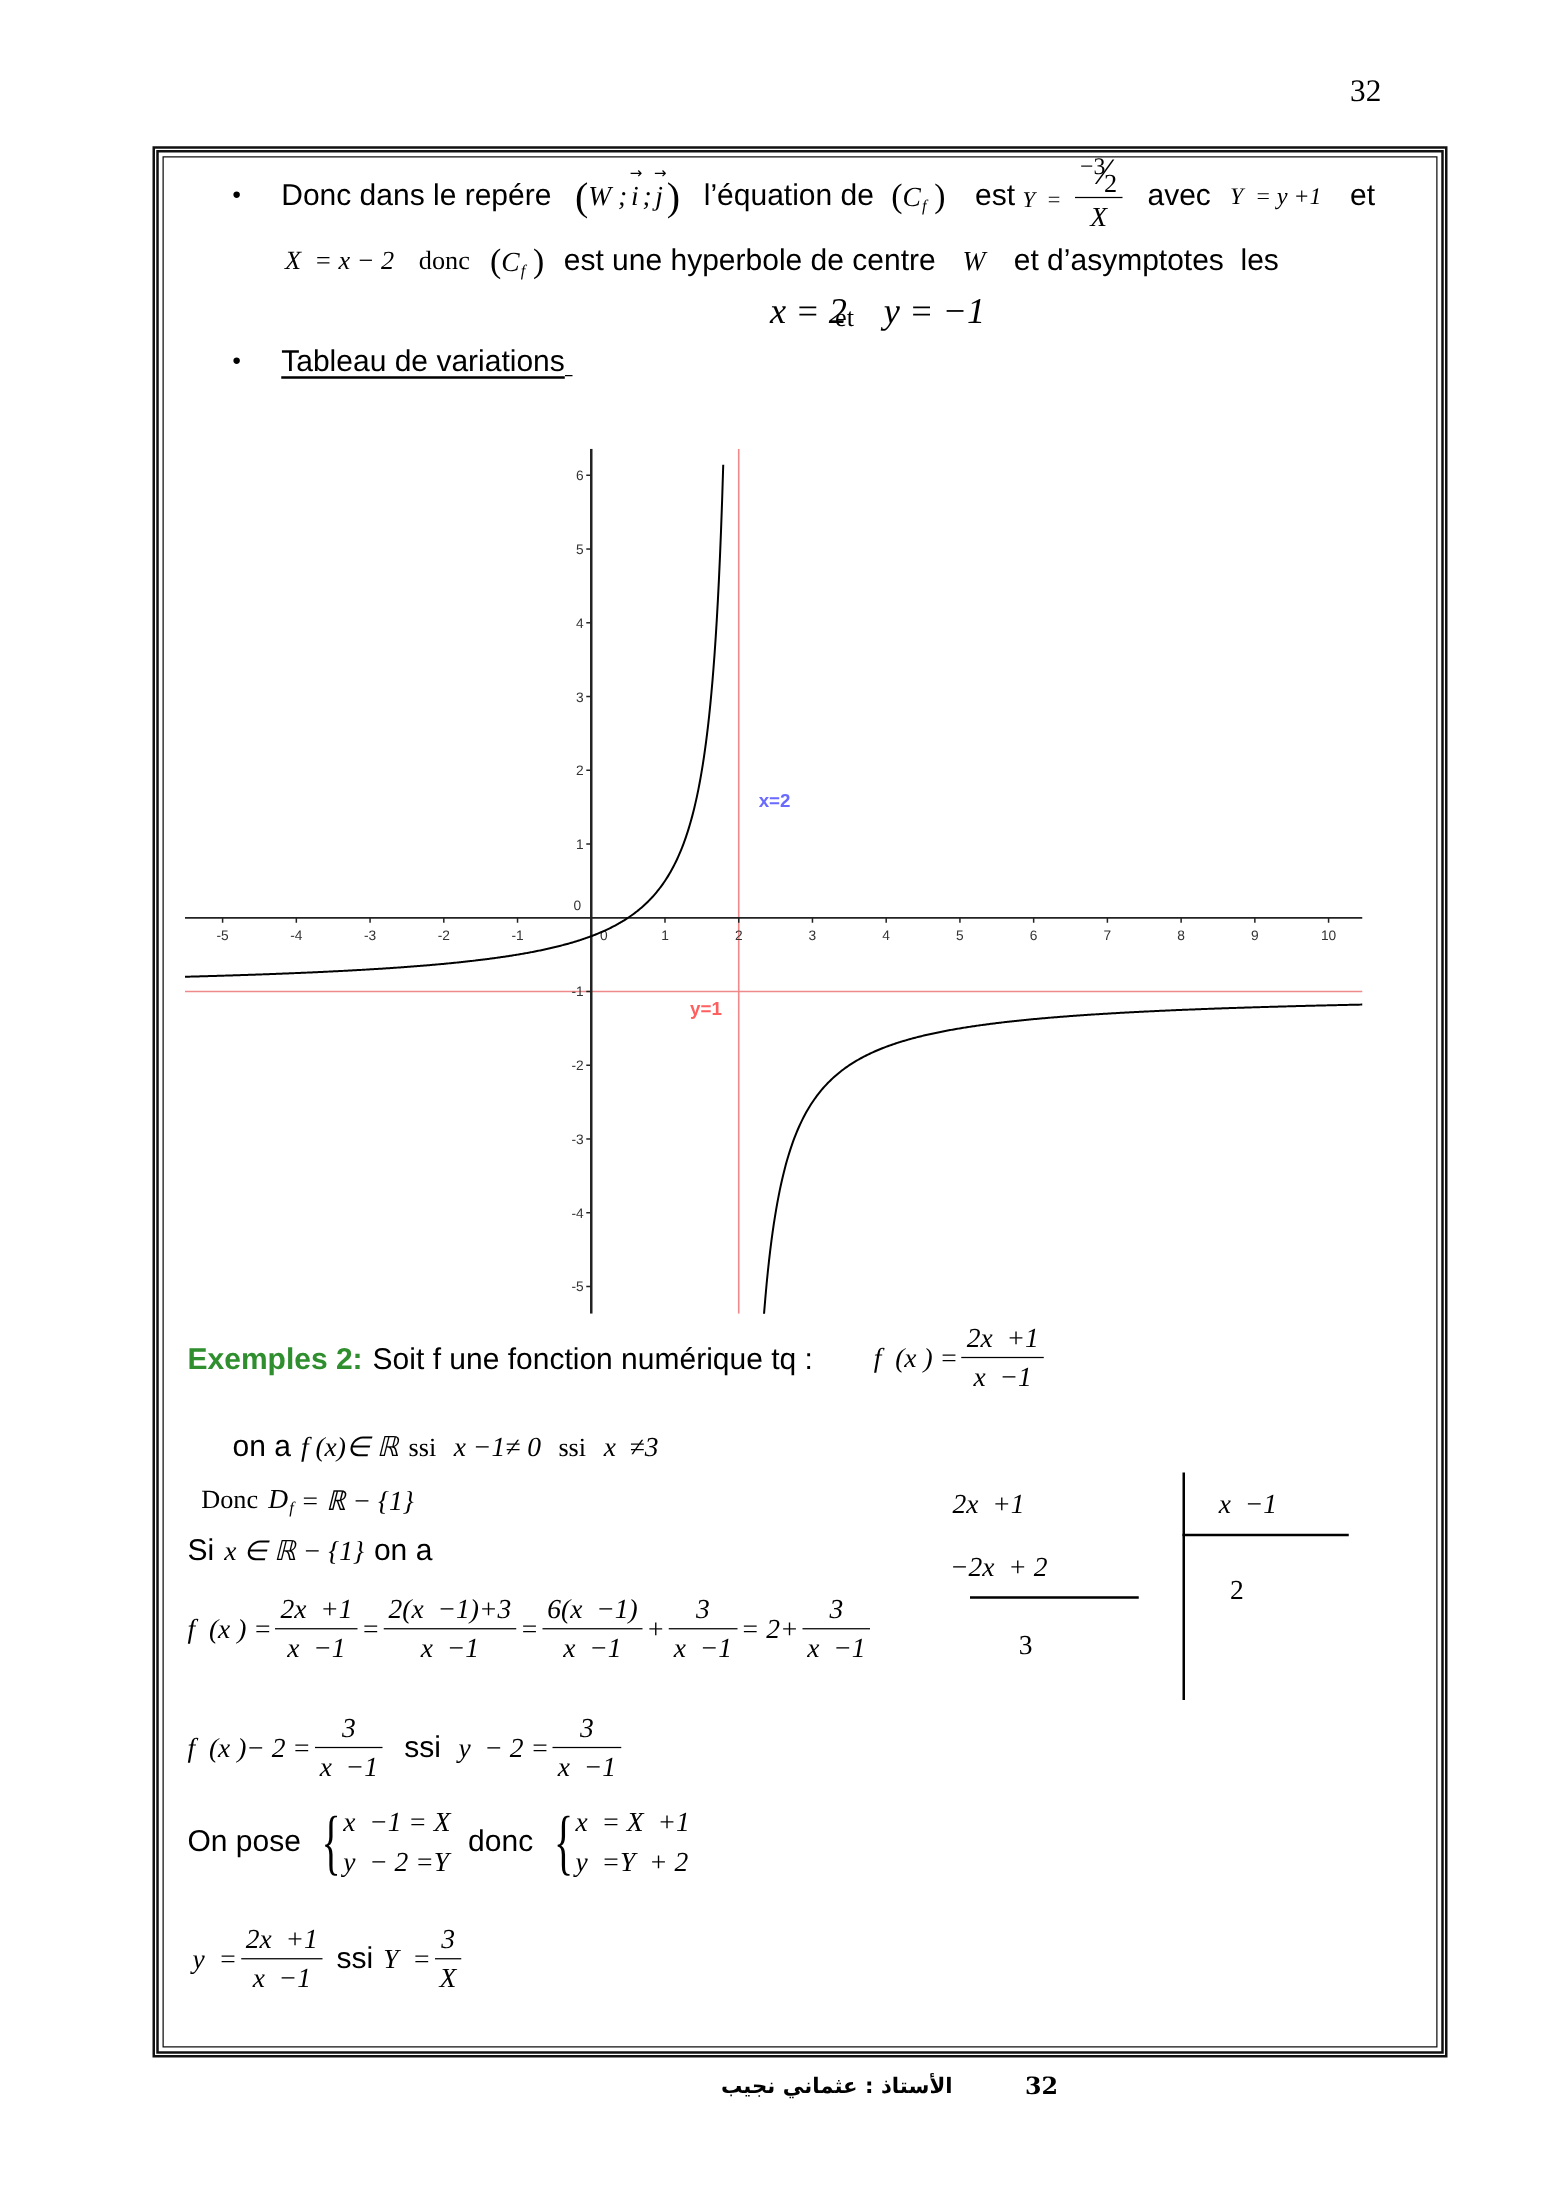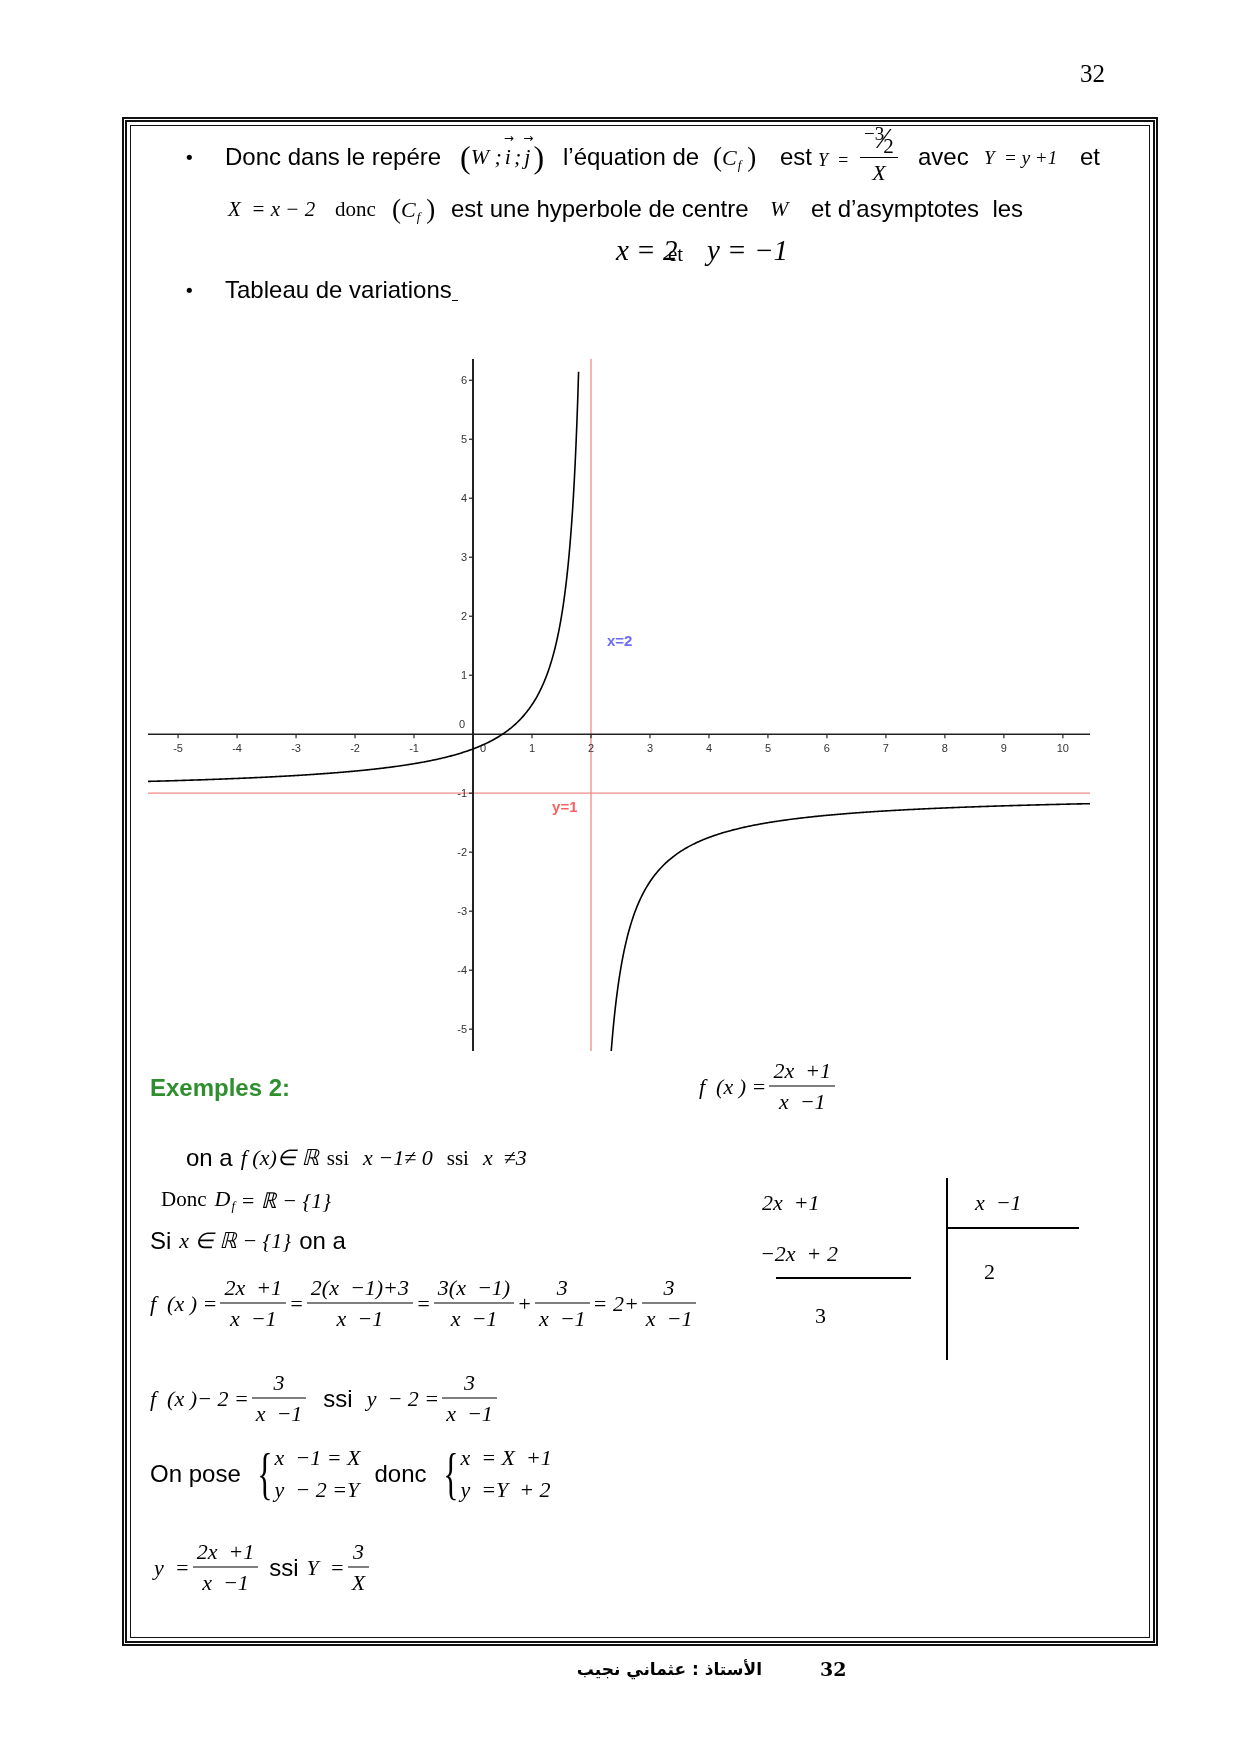--- a/index.html
+++ b/index.html
@@ -14,21 +14,21 @@
   .serif{font-family:"Liberation Serif",serif;font-size:23px;}
   .math{font-family:"Liberation Serif",serif;font-style:italic;font-size:22px;}
   .math-big{font-family:"Liberation Serif",serif;font-style:italic;font-size:29px;}
   .up{font-style:normal;}
   .paren{font-family:"Liberation Serif",serif;font-style:normal;font-size:32px;line-height:1;}
   .paren-sm{font-family:"Liberation Serif",serif;font-style:normal;font-size:27px;line-height:1;}
   .sub{font-size:13px;position:relative;top:7px;margin-left:1px;font-style:italic;font-family:"Liberation Serif",serif;}
   .vec{position:relative;display:inline-block;margin:0 3px;}
   .vec .arr{position:absolute;top:-13px;left:-1px;font-size:12px;font-style:normal;font-family:"DejaVu Sans",sans-serif;}
   .bullet{font-family:"DejaVu Sans",sans-serif;font-size:18px;}
-  .underline{text-underline-offset:4px;}
+  .underline{text-decoration:underline;text-underline-offset:4px;}
   .underline-ext{display:inline-block;border-bottom:1.5px solid #000;width:6px;height:1px;align-self:flex-end;margin-bottom:3px;}
   .frac{display:inline-flex;flex-direction:column;align-items:center;margin:0 3px;}
   .frac .num{padding:0 4px;line-height:30px;white-space:pre;}
   .frac .den{border-top:1.5px solid #000;padding:0 4px;line-height:30px;align-self:stretch;text-align:center;white-space:pre;}
   .slash-num{display:inline-flex;align-items:flex-start;height:34px;font-style:normal;}
   .slash-num .a{font-size:19px;position:relative;top:-4px;}
   .slash-num .s{font-size:30px;line-height:30px;margin:0 -3px;}
   .slash-num .b{font-size:21px;position:relative;top:8px;}
   .green{color:#2f8f2f;font-weight:bold;}
   .gap{display:inline-block;width:8px;}
@@ -155,21 +155,21 @@
       <text x="319.01064495929865" y="84.23188405797103" font-family="&quot;Liberation Sans&quot;, sans-serif" font-size="11" fill="#333333" text-anchor="end">5</text>
       <line x1="321.01064495929865" x2="325.01064495929865" y1="21.23785166240411" y2="21.23785166240411" stroke="#222222" stroke-width="1.2"></line>
       <text x="319.01064495929865" y="25.23785166240411" font-family="&quot;Liberation Sans&quot;, sans-serif" font-size="11" fill="#333333" text-anchor="end">6</text>
       <path d="M0.00,422.41L0.86,422.39L1.72,422.37L2.58,422.34L3.44,422.32L4.31,422.30L5.17,422.27L6.03,422.25L6.89,422.23L7.75,422.20L8.61,422.18L9.47,422.16L10.33,422.13L11.20,422.11L12.06,422.08L12.92,422.06L13.78,422.03L14.64,422.01L15.50,421.99L16.36,421.96L17.22,421.94L18.08,421.91L18.95,421.89L19.81,421.86L20.67,421.84L21.53,421.81L22.39,421.79L23.25,421.76L24.11,421.73L24.97,421.71L25.84,421.68L26.70,421.66L27.56,421.63L28.42,421.61L29.28,421.58L30.14,421.55L31.00,421.53L31.86,421.50L32.73,421.47L33.59,421.45L34.45,421.42L35.31,421.39L36.17,421.37L37.03,421.34L37.89,421.31L38.75,421.28L39.61,421.26L40.48,421.23L41.34,421.20L42.20,421.17L43.06,421.14L43.92,421.12L44.78,421.09L45.64,421.06L46.50,421.03L47.37,421.00L48.23,420.97L49.09,420.94L49.95,420.92L50.81,420.89L51.67,420.86L52.53,420.83L53.39,420.80L54.25,420.77L55.12,420.74L55.98,420.71L56.84,420.68L57.70,420.65L58.56,420.62L59.42,420.59L60.28,420.56L61.14,420.53L62.01,420.50L62.87,420.46L63.73,420.43L64.59,420.40L65.45,420.37L66.31,420.34L67.17,420.31L68.03,420.27L68.90,420.24L69.76,420.21L70.62,420.18L71.48,420.15L72.34,420.11L73.20,420.08L74.06,420.05L74.92,420.01L75.78,419.98L76.65,419.95L77.51,419.91L78.37,419.88L79.23,419.85L80.09,419.81L80.95,419.78L81.81,419.74L82.67,419.71L83.54,419.67L84.40,419.64L85.26,419.60L86.12,419.57L86.98,419.53L87.84,419.50L88.70,419.46L89.56,419.43L90.42,419.39L91.29,419.35L92.15,419.32L93.01,419.28L93.87,419.24L94.73,419.21L95.59,419.17L96.45,419.13L97.31,419.10L98.18,419.06L99.04,419.02L99.90,418.98L100.76,418.94L101.62,418.91L102.48,418.87L103.34,418.83L104.20,418.79L105.07,418.75L105.93,418.71L106.79,418.67L107.65,418.63L108.51,418.59L109.37,418.55L110.23,418.51L111.09,418.47L111.95,418.43L112.82,418.39L113.68,418.35L114.54,418.30L115.40,418.26L116.26,418.22L117.12,418.18L117.98,418.14L118.84,418.09L119.71,418.05L120.57,418.01L121.43,417.96L122.29,417.92L123.15,417.88L124.01,417.83L124.87,417.79L125.73,417.74L126.59,417.70L127.46,417.65L128.32,417.61L129.18,417.56L130.04,417.52L130.90,417.47L131.76,417.42L132.62,417.38L133.48,417.33L134.35,417.28L135.21,417.24L136.07,417.19L136.93,417.14L137.79,417.09L138.65,417.04L139.51,417.00L140.37,416.95L141.24,416.90L142.10,416.85L142.96,416.80L143.82,416.75L144.68,416.70L145.54,416.65L146.40,416.60L147.26,416.55L148.12,416.49L148.99,416.44L149.85,416.39L150.71,416.34L151.57,416.28L152.43,416.23L153.29,416.18L154.15,416.12L155.01,416.07L155.88,416.02L156.74,415.96L157.60,415.91L158.46,415.85L159.32,415.79L160.18,415.74L161.04,415.68L161.90,415.63L162.76,415.57L163.63,415.51L164.49,415.45L165.35,415.40L166.21,415.34L167.07,415.28L167.93,415.22L168.79,415.16L169.65,415.10L170.52,415.04L171.38,414.98L172.24,414.92L173.10,414.86L173.96,414.79L174.82,414.73L175.68,414.67L176.54,414.61L177.41,414.54L178.27,414.48L179.13,414.41L179.99,414.35L180.85,414.28L181.71,414.22L182.57,414.15L183.43,414.09L184.29,414.02L185.16,413.95L186.02,413.88L186.88,413.81L187.74,413.75L188.60,413.68L189.46,413.61L190.32,413.54L191.18,413.47L192.05,413.40L192.91,413.32L193.77,413.25L194.63,413.18L195.49,413.11L196.35,413.03L197.21,412.96L198.07,412.88L198.93,412.81L199.80,412.73L200.66,412.66L201.52,412.58L202.38,412.50L203.24,412.42L204.10,412.35L204.96,412.27L205.82,412.19L206.69,412.11L207.55,412.03L208.41,411.94L209.27,411.86L210.13,411.78L210.99,411.70L211.85,411.61L212.71,411.53L213.58,411.44L214.44,411.36L215.30,411.27L216.16,411.18L217.02,411.10L217.88,411.01L218.74,410.92L219.60,410.83L220.46,410.74L221.33,410.65L222.19,410.56L223.05,410.46L223.91,410.37L224.77,410.28L225.63,410.18L226.49,410.09L227.35,409.99L228.22,409.89L229.08,409.79L229.94,409.70L230.80,409.60L231.66,409.50L232.52,409.39L233.38,409.29L234.24,409.19L235.10,409.09L235.97,408.98L236.83,408.88L237.69,408.77L238.55,408.66L239.41,408.56L240.27,408.45L241.13,408.34L241.99,408.23L242.86,408.11L243.72,408.00L244.58,407.89L245.44,407.77L246.30,407.66L247.16,407.54L248.02,407.42L248.88,407.30L249.75,407.18L250.61,407.06L251.47,406.94L252.33,406.82L253.19,406.69L254.05,406.57L254.91,406.44L255.77,406.31L256.63,406.19L257.50,406.06L258.36,405.92L259.22,405.79L260.08,405.66L260.94,405.52L261.80,405.39L262.66,405.25L263.52,405.11L264.39,404.97L265.25,404.83L266.11,404.69L266.97,404.54L267.83,404.40L268.69,404.25L269.55,404.10L270.41,403.95L271.27,403.80L272.14,403.64L273.00,403.49L273.86,403.33L274.72,403.17L275.58,403.02L276.44,402.85L277.30,402.69L278.16,402.53L279.03,402.36L279.89,402.19L280.75,402.02L281.61,401.85L282.47,401.68L283.33,401.50L284.19,401.32L285.05,401.14L285.91,400.96L286.78,400.78L287.64,400.60L288.50,400.41L289.36,400.22L290.22,400.03L291.08,399.83L291.94,399.64L292.80,399.44L293.67,399.24L294.53,399.04L295.39,398.83L296.25,398.62L297.11,398.41L297.97,398.20L298.83,397.99L299.69,397.77L300.56,397.55L301.42,397.32L302.28,397.10L303.14,396.87L304.00,396.64L304.86,396.41L305.72,396.17L306.58,395.93L307.44,395.68L308.31,395.44L309.17,395.19L310.03,394.94L310.89,394.68L311.75,394.42L312.61,394.16L313.47,393.89L314.33,393.62L315.20,393.35L316.06,393.07L316.92,392.79L317.78,392.51L318.64,392.22L319.50,391.92L320.36,391.63L321.22,391.33L322.08,391.02L322.95,390.71L323.81,390.40L324.67,390.08L325.53,389.76L326.39,389.43L327.25,389.09L328.11,388.76L328.97,388.41L329.84,388.06L330.70,387.71L331.56,387.35L332.42,386.99L333.28,386.62L334.14,386.24L335.00,385.86L335.86,385.47L336.73,385.07L337.59,384.67L338.45,384.26L339.31,383.85L340.17,383.43L341.03,383.00L341.89,382.56L342.75,382.12L343.61,381.67L344.48,381.21L345.34,380.74L346.20,380.26L347.06,379.78L347.92,379.29L348.78,378.79L349.64,378.27L350.50,377.75L351.37,377.22L352.23,376.68L353.09,376.13L353.95,375.57L354.81,375.00L355.67,374.41L356.53,373.82L357.39,373.21L358.25,372.59L359.12,371.96L359.98,371.31L360.84,370.65L361.70,369.98L362.56,369.29L363.42,368.59L364.28,367.87L365.14,367.14L366.01,366.39L366.87,365.62L367.73,364.83L368.59,364.03L369.45,363.21L370.31,362.37L371.17,361.51L372.03,360.63L372.90,359.72L373.76,358.79L374.62,357.84L375.48,356.87L376.34,355.87L377.20,354.85L378.06,353.79L378.92,352.71L379.78,351.60L380.65,350.46L381.51,349.29L382.37,348.08L383.23,346.84L384.09,345.56L384.95,344.25L385.81,342.89L386.67,341.50L387.54,340.06L388.40,338.57L389.26,337.04L390.12,335.46L390.98,333.82L391.84,332.13L392.70,330.38L393.56,328.57L394.42,326.70L395.29,324.76L396.15,322.75L397.01,320.66L397.87,318.49L398.73,316.24L399.59,313.90L400.45,311.46L401.31,308.93L402.18,306.28L403.04,303.52L403.90,300.64L404.76,297.64L405.62,294.49L406.48,291.19L407.34,287.74L408.20,284.11L409.07,280.30L409.93,276.29L410.79,272.07L411.65,267.61L412.51,262.90L413.37,257.92L414.23,252.64L415.09,247.03L415.95,241.07L416.82,234.71L417.68,227.92L418.54,220.66L419.40,212.86L420.26,204.47L421.12,195.42L421.98,185.63L422.84,175.00L423.71,163.42L424.57,150.75L425.43,136.85L426.29,121.51L427.15,104.50L428.01,85.53L428.87,64.25L429.73,40.20L430.59,12.81" fill="none" stroke="#000000" stroke-width="1.6"></path>
       <path d="M462.45,702.35L463.41,689.76L464.37,678.30L465.32,667.82L466.28,658.20L467.24,649.35L468.20,641.16L469.16,633.58L470.12,626.53L471.08,619.97L472.04,613.84L473.00,608.10L473.96,602.71L474.92,597.65L475.87,592.88L476.83,588.39L477.79,584.14L478.75,580.12L479.71,576.31L480.67,572.69L481.63,569.26L482.59,565.99L483.55,562.87L484.51,559.90L485.47,557.06L486.42,554.35L487.38,551.75L488.34,549.27L489.30,546.88L490.26,544.60L491.22,542.40L492.18,540.29L493.14,538.26L494.10,536.31L495.06,534.43L496.02,532.62L496.97,530.87L497.93,529.18L498.89,527.55L499.85,525.98L500.81,524.46L501.77,522.98L502.73,521.56L503.69,520.18L504.65,518.84L505.61,517.54L506.57,516.29L507.53,515.07L508.48,513.88L509.44,512.73L510.40,511.62L511.36,510.53L512.32,509.47L513.28,508.45L514.24,507.45L515.20,506.47L516.16,505.53L517.12,504.60L518.08,503.71L519.03,502.83L519.99,501.97L520.95,501.14L521.91,500.33L522.87,499.53L523.83,498.76L524.79,498.00L525.75,497.26L526.71,496.54L527.67,495.83L528.63,495.14L529.58,494.47L530.54,493.81L531.50,493.16L532.46,492.53L533.42,491.91L534.38,491.31L535.34,490.71L536.30,490.13L537.26,489.56L538.22,489.00L539.18,488.46L540.13,487.92L541.09,487.40L542.05,486.88L543.01,486.38L543.97,485.88L544.93,485.40L545.89,484.92L546.85,484.45L547.81,483.99L548.77,483.54L549.73,483.10L550.68,482.66L551.64,482.23L552.60,481.81L553.56,481.40L554.52,480.99L555.48,480.59L556.44,480.20L557.40,479.82L558.36,479.44L559.32,479.06L560.28,478.70L561.23,478.34L562.19,477.98L563.15,477.63L564.11,477.29L565.07,476.95L566.03,476.62L566.99,476.29L567.95,475.96L568.91,475.65L569.87,475.33L570.83,475.02L571.79,474.72L572.74,474.42L573.70,474.13L574.66,473.84L575.62,473.55L576.58,473.27L577.54,472.99L578.50,472.71L579.46,472.44L580.42,472.18L581.38,471.91L582.34,471.65L583.29,471.40L584.25,471.14L585.21,470.89L586.17,470.65L587.13,470.41L588.09,470.17L589.05,469.93L590.01,469.70L590.97,469.47L591.93,469.24L592.89,469.02L593.84,468.80L594.80,468.58L595.76,468.36L596.72,468.15L597.68,467.94L598.64,467.73L599.60,467.52L600.56,467.32L601.52,467.12L602.48,466.92L603.44,466.73L604.39,466.53L605.35,466.34L606.31,466.15L607.27,465.97L608.23,465.78L609.19,465.60L610.15,465.42L611.11,465.24L612.07,465.07L613.03,464.89L613.99,464.72L614.94,464.55L615.90,464.38L616.86,464.21L617.82,464.05L618.78,463.89L619.74,463.73L620.70,463.57L621.66,463.41L622.62,463.25L623.58,463.10L624.54,462.95L625.50,462.80L626.45,462.65L627.41,462.50L628.37,462.35L629.33,462.21L630.29,462.06L631.25,461.92L632.21,461.78L633.17,461.64L634.13,461.50L635.09,461.37L636.05,461.23L637.00,461.10L637.96,460.97L638.92,460.84L639.88,460.71L640.84,460.58L641.80,460.45L642.76,460.32L643.72,460.20L644.68,460.08L645.64,459.95L646.60,459.83L647.55,459.71L648.51,459.59L649.47,459.47L650.43,459.36L651.39,459.24L652.35,459.13L653.31,459.01L654.27,458.90L655.23,458.79L656.19,458.68L657.15,458.57L658.10,458.46L659.06,458.35L660.02,458.25L660.98,458.14L661.94,458.03L662.90,457.93L663.86,457.83L664.82,457.73L665.78,457.62L666.74,457.52L667.70,457.42L668.65,457.33L669.61,457.23L670.57,457.13L671.53,457.03L672.49,456.94L673.45,456.84L674.41,456.75L675.37,456.66L676.33,456.57L677.29,456.47L678.25,456.38L679.21,456.29L680.16,456.20L681.12,456.11L682.08,456.03L683.04,455.94L684.00,455.85L684.96,455.77L685.92,455.68L686.88,455.60L687.84,455.51L688.80,455.43L689.76,455.35L690.71,455.27L691.67,455.18L692.63,455.10L693.59,455.02L694.55,454.94L695.51,454.87L696.47,454.79L697.43,454.71L698.39,454.63L699.35,454.56L700.31,454.48L701.26,454.41L702.22,454.33L703.18,454.26L704.14,454.18L705.10,454.11L706.06,454.04L707.02,453.96L707.98,453.89L708.94,453.82L709.90,453.75L710.86,453.68L711.81,453.61L712.77,453.54L713.73,453.47L714.69,453.41L715.65,453.34L716.61,453.27L717.57,453.21L718.53,453.14L719.49,453.07L720.45,453.01L721.41,452.94L722.36,452.88L723.32,452.82L724.28,452.75L725.24,452.69L726.20,452.63L727.16,452.56L728.12,452.50L729.08,452.44L730.04,452.38L731.00,452.32L731.96,452.26L732.91,452.20L733.87,452.14L734.83,452.08L735.79,452.02L736.75,451.96L737.71,451.91L738.67,451.85L739.63,451.79L740.59,451.74L741.55,451.68L742.51,451.62L743.47,451.57L744.42,451.51L745.38,451.46L746.34,451.40L747.30,451.35L748.26,451.29L749.22,451.24L750.18,451.19L751.14,451.13L752.10,451.08L753.06,451.03L754.02,450.98L754.97,450.93L755.93,450.88L756.89,450.82L757.85,450.77L758.81,450.72L759.77,450.67L760.73,450.62L761.69,450.57L762.65,450.52L763.61,450.48L764.57,450.43L765.52,450.38L766.48,450.33L767.44,450.28L768.40,450.24L769.36,450.19L770.32,450.14L771.28,450.10L772.24,450.05L773.20,450.00L774.16,449.96L775.12,449.91L776.07,449.87L777.03,449.82L777.99,449.78L778.95,449.73L779.91,449.69L780.87,449.64L781.83,449.60L782.79,449.56L783.75,449.51L784.71,449.47L785.67,449.43L786.62,449.39L787.58,449.34L788.54,449.30L789.50,449.26L790.46,449.22L791.42,449.18L792.38,449.14L793.34,449.09L794.30,449.05L795.26,449.01L796.22,448.97L797.18,448.93L798.13,448.89L799.09,448.85L800.05,448.81L801.01,448.78L801.97,448.74L802.93,448.70L803.89,448.66L804.85,448.62L805.81,448.58L806.77,448.54L807.73,448.51L808.68,448.47L809.64,448.43L810.60,448.39L811.56,448.36L812.52,448.32L813.48,448.28L814.44,448.25L815.40,448.21L816.36,448.18L817.32,448.14L818.28,448.10L819.23,448.07L820.19,448.03L821.15,448.00L822.11,447.96L823.07,447.93L824.03,447.89L824.99,447.86L825.95,447.83L826.91,447.79L827.87,447.76L828.83,447.72L829.78,447.69L830.74,447.66L831.70,447.62L832.66,447.59L833.62,447.56L834.58,447.53L835.54,447.49L836.50,447.46L837.46,447.43L838.42,447.40L839.38,447.36L840.33,447.33L841.29,447.30L842.25,447.27L843.21,447.24L844.17,447.21L845.13,447.18L846.09,447.14L847.05,447.11L848.01,447.08L848.97,447.05L849.93,447.02L850.88,446.99L851.84,446.96L852.80,446.93L853.76,446.90L854.72,446.87L855.68,446.84L856.64,446.81L857.60,446.79L858.56,446.76L859.52,446.73L860.48,446.70L861.44,446.67L862.39,446.64L863.35,446.61L864.31,446.58L865.27,446.56L866.23,446.53L867.19,446.50L868.15,446.47L869.11,446.45L870.07,446.42L871.03,446.39L871.99,446.36L872.94,446.34L873.90,446.31L874.86,446.28L875.82,446.26L876.78,446.23L877.74,446.20L878.70,446.18L879.66,446.15L880.62,446.12L881.58,446.10L882.54,446.07L883.49,446.05L884.45,446.02L885.41,445.99L886.37,445.97L887.33,445.94L888.29,445.92L889.25,445.89L890.21,445.87L891.17,445.84L892.13,445.82L893.09,445.79L894.04,445.77L895.00,445.74L895.96,445.72L896.92,445.69L897.88,445.67L898.84,445.65L899.80,445.62L900.76,445.60L901.72,445.57L902.68,445.55L903.64,445.53L904.59,445.50L905.55,445.48L906.51,445.46L907.47,445.43L908.43,445.41L909.39,445.39L910.35,445.36L911.31,445.34L912.27,445.32L913.23,445.30L914.19,445.27L915.15,445.25L916.10,445.23L917.06,445.21L918.02,445.18L918.98,445.16L919.94,445.14L920.90,445.12L921.86,445.10L922.82,445.07L923.78,445.05L924.74,445.03L925.70,445.01L926.65,444.99L927.61,444.97L928.57,444.95L929.53,444.92L930.49,444.90L931.45,444.88L932.41,444.86L933.37,444.84L934.33,444.82L935.29,444.80L936.25,444.78L937.20,444.76L938.16,444.74L939.12,444.72L940.08,444.70L941.04,444.68L942.00,444.66" fill="none" stroke="#000000" stroke-width="1.6"></path>
       <text x="458.9079524107701" y="286.9914748508099" font-family="&quot;Liberation Sans&quot;, sans-serif" font-size="15" fill="#6a6aff" font-weight="bold">x=2</text>
       <text x="404.0513462742642" y="453.3546462063086" font-family="&quot;Liberation Sans&quot;, sans-serif" font-size="15" fill="#ff5f5f" font-weight="bold">y=1</text>
     </svg>
 
   <span class="chunk sans" style="left:150px;top:1088px">
-    <span class="green">Exemples 2:</span><span class="gap"></span>
+    <span class="green">Exemples 2:</span><span class="gap"></span><span>Soit f une fonction numérique tq :</span>
   </span>
   <span class="chunk math" style="left:699px;top:1086px">
     <span>f  (x ) =</span>
     <span class="frac"><span class="num">2x  +1</span><span class="den">x  −1</span></span>
   </span>
 
   <span class="chunk" style="left:186px;top:1158px">
     <span class="sans">on a</span><span class="gap"></span>
     <span class="math">f (x)∈ ℝ</span><span class="gap"></span>
     <span class="serif" style="font-size:21px">ssi</span><span class="gap2"></span>
@@ -189,21 +189,21 @@
     <span class="math">x ∈ ℝ − {1}</span><span class="gap"></span>
     <span class="sans">on a</span>
   </span>
 
   <span class="chunk math" style="left:150px;top:1303px">
     <span>f  (x ) =</span>
     <span class="frac"><span class="num">2x  +1</span><span class="den">x  −1</span></span>
     <span>=</span>
     <span class="frac"><span class="num">2(x  −1)+3</span><span class="den">x  −1</span></span>
     <span>=</span>
-    <span class="frac"><span class="num">3(x  −1)</span><span class="den">x  −1</span></span>
+    <span class="frac"><span class="num">6(x  −1)</span><span class="den">x  −1</span></span>
     <span>+</span>
     <span class="frac"><span class="num">3</span><span class="den">x  −1</span></span>
     <span>= 2+</span>
     <span class="frac"><span class="num">3</span><span class="den">x  −1</span></span>
   </span>
 
   <span class="chunk math" style="left:150px;top:1398px">
     <span>f  (x )− 2 =</span>
     <span class="frac"><span class="num">3</span><span class="den">x  −1</span></span>
     <span class="gap2"></span><span class="sans up">ssi</span><span class="gap2"></span>

